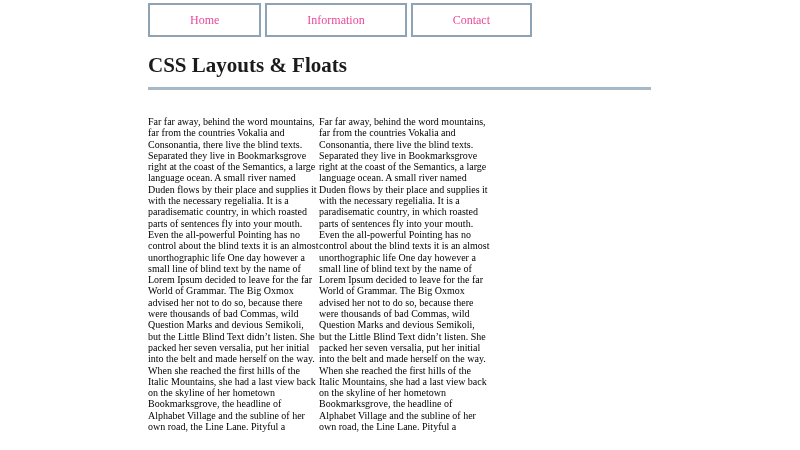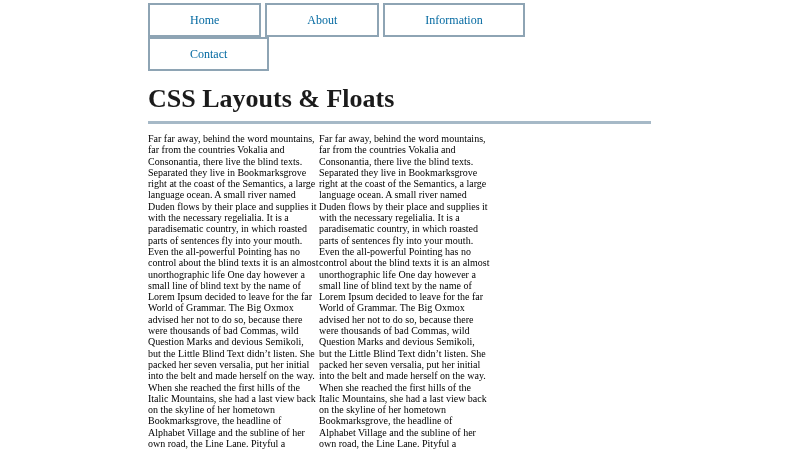--- a/index.html
+++ b/index.html
@@ -27,46 +27,46 @@
   }
   ul.nav::after {
     content: "";
     display: block;
     clear: both;
   }
   ul.nav li {
     float: left;
     background: #ffffff;
     border: 2px solid #8ea4b4;
-    color: #0369a1;
+    color: #ec4899;
     font-size: 12px;
     line-height: 14px;
     padding: 8px 40px;
     margin-right: 4px;
     text-align: center;
     cursor: pointer;
     white-space: nowrap;
   }
   
   h1.title {
-    font-size: 26px;
+    font-size: 21px;
     font-weight: bold;
     color: #1b1b1b;
     margin: 16px 0 8px 0;
     line-height: 24px;
   }
   .divider {
     margin-top: 10px;
     height: 0;
     border-top: 3px solid #a6b9c7;
     width: 503px;
   }
   
   .columns {
-    margin-top: 9px;
+    margin-top: 26px;
   }
   .columns::after {
     content: "";
     display: block;
     clear: both;
   }
   .col {
     float: left;
     width: 171px;
     font-size: 10px;
@@ -75,21 +75,20 @@
     text-align: left;
   }
 </style>
 </head>
 <body>
 
 <div class="page">
 
   <ul class="nav">
     <li>Home</li>
-    <li>About</li>
     <li>Information</li>
     <li>Contact</li>
   </ul>
 
   <h1 class="title">CSS Layouts &amp; Floats</h1>
 
   <div class="divider"></div>
 
   <div class="columns">
     <div class="col">Far far away, behind the word mountains, far from the countries Vokalia and Consonantia, there live the blind texts. Separated they live in Bookmarksgrove right at the coast of the Semantics, a large language ocean. A small river named Duden flows by their place and supplies it with the necessary regelialia. It is a paradisematic country, in which roasted parts of sentences fly into your mouth. Even the all-powerful Pointing has no control about the blind texts it is an almost unorthographic life One day however a small line of blind text by the name of Lorem Ipsum decided to leave for the far World of Grammar. The Big Oxmox advised her not to do so, because there were thousands of bad Commas, wild Question Marks and devious Semikoli, but the Little Blind Text didn’t listen. She packed her seven versalia, put her initial into the belt and made herself on the way. When she reached the first hills of the Italic Mountains, she had a last view back on the skyline of her hometown Bookmarksgrove, the headline of Alphabet Village and the subline of her own road, the Line Lane. Pityful a</div>

